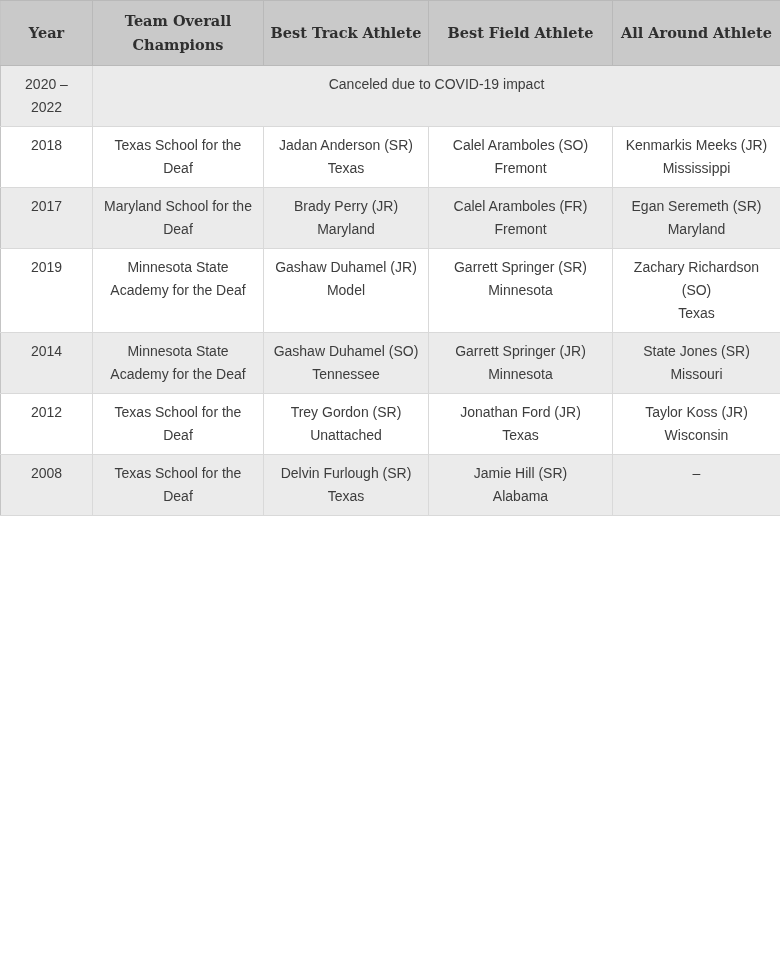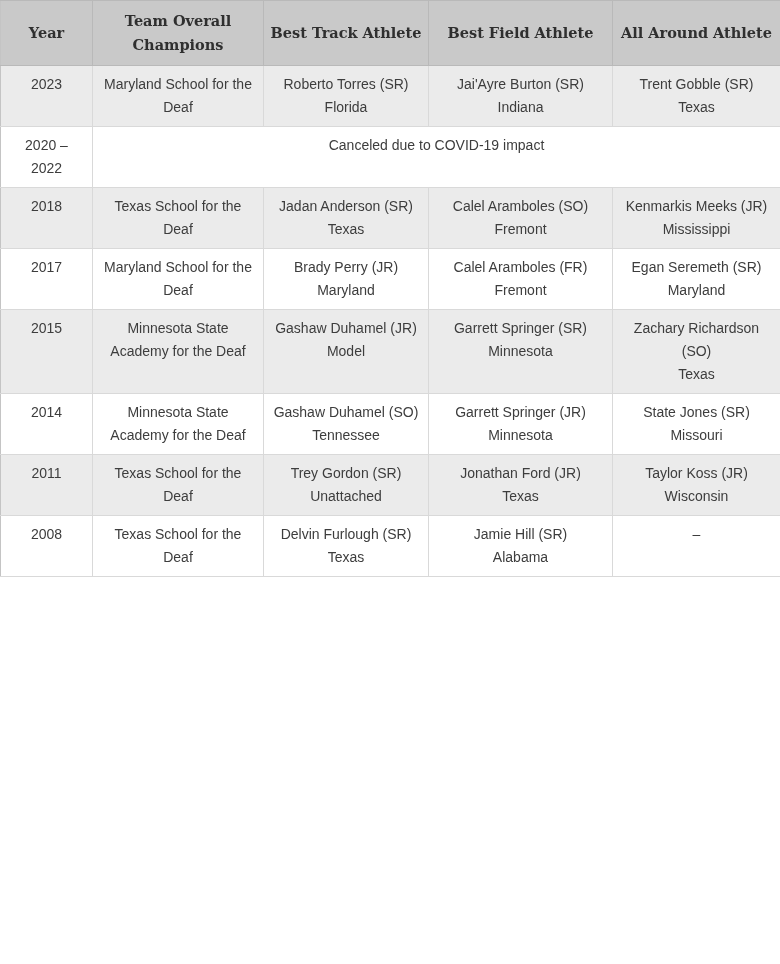--- a/index.html
+++ b/index.html
@@ -70,30 +70,20 @@
       <tr>
           <th>Year</th>
           <th>Team Overall Champions</th>
           <th>Best Track Athlete</th>
           <th>Best Field Athlete</th>
           <th>All Around Athlete</th>
         </tr>
     </thead>
     <tbody>
         <tr>
-          <td>2023</td>
-          <td>Maryland School for the Deaf</td>
-          <td>Roberto Torres (SR)
-Florida</td>
-          <td>Jai'Ayre Burton (SR)
-Indiana</td>
-          <td>Trent Gobble (SR)
-Texas</td>
-        </tr>
-        <tr>
           <td>2020 – 2022</td>
           <td colspan="4">Canceled due to COVID-19 impact</td>
         </tr>
         <tr>
           <td>2018</td>
           <td>Texas School for the Deaf</td>
           <td>Jadan Anderson (SR)
 Texas</td>
           <td>Calel Aramboles (SO)
 Fremont</td>
@@ -104,41 +94,41 @@
           <td>2017</td>
           <td>Maryland School for the Deaf</td>
           <td>Brady Perry (JR)
 Maryland</td>
           <td>Calel Aramboles (FR)
 Fremont</td>
           <td>Egan Seremeth (SR)
 Maryland</td>
         </tr>
         <tr>
-          <td>2015</td>
+          <td>2019</td>
           <td>Minnesota State Academy for the Deaf</td>
           <td>Gashaw Duhamel (JR)
 Model</td>
           <td>Garrett Springer (SR)
 Minnesota</td>
           <td>Zachary Richardson (SO)
 Texas</td>
         </tr>
         <tr>
           <td>2014</td>
           <td>Minnesota State Academy for the Deaf</td>
           <td>Gashaw Duhamel (SO)
 Tennessee</td>
           <td>Garrett Springer (JR)
 Minnesota</td>
           <td>State Jones (SR)
 Missouri</td>
         </tr>
         <tr>
-          <td>2011</td>
+          <td>2012</td>
           <td>Texas School for the Deaf</td>
           <td>Trey Gordon (SR)
 Unattached</td>
           <td>Jonathan Ford (JR)
 Texas</td>
           <td>Taylor Koss (JR)
 Wisconsin</td>
         </tr>
         <tr>
           <td>2008</td>

